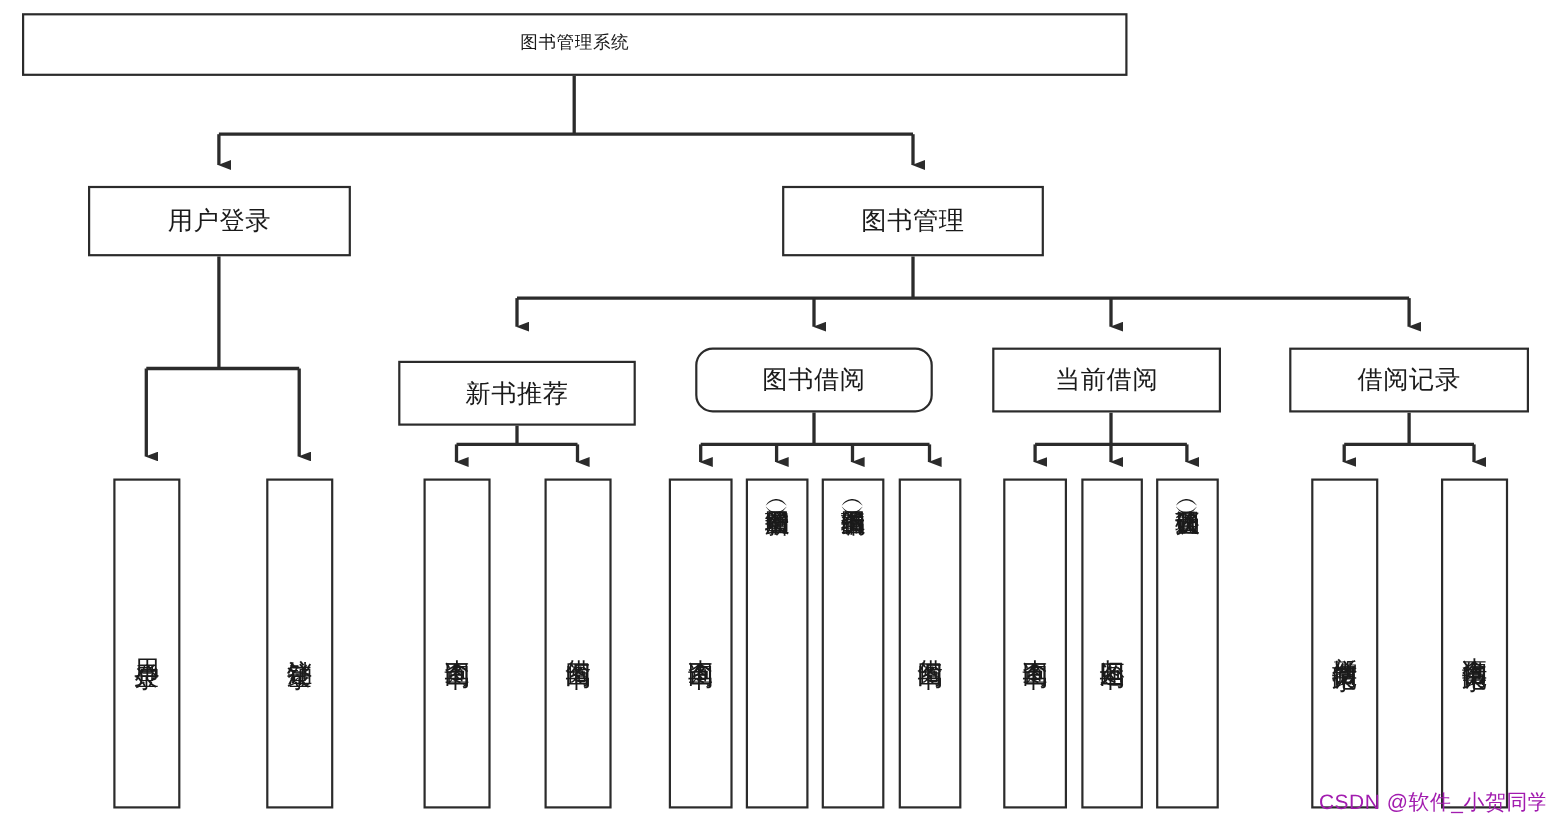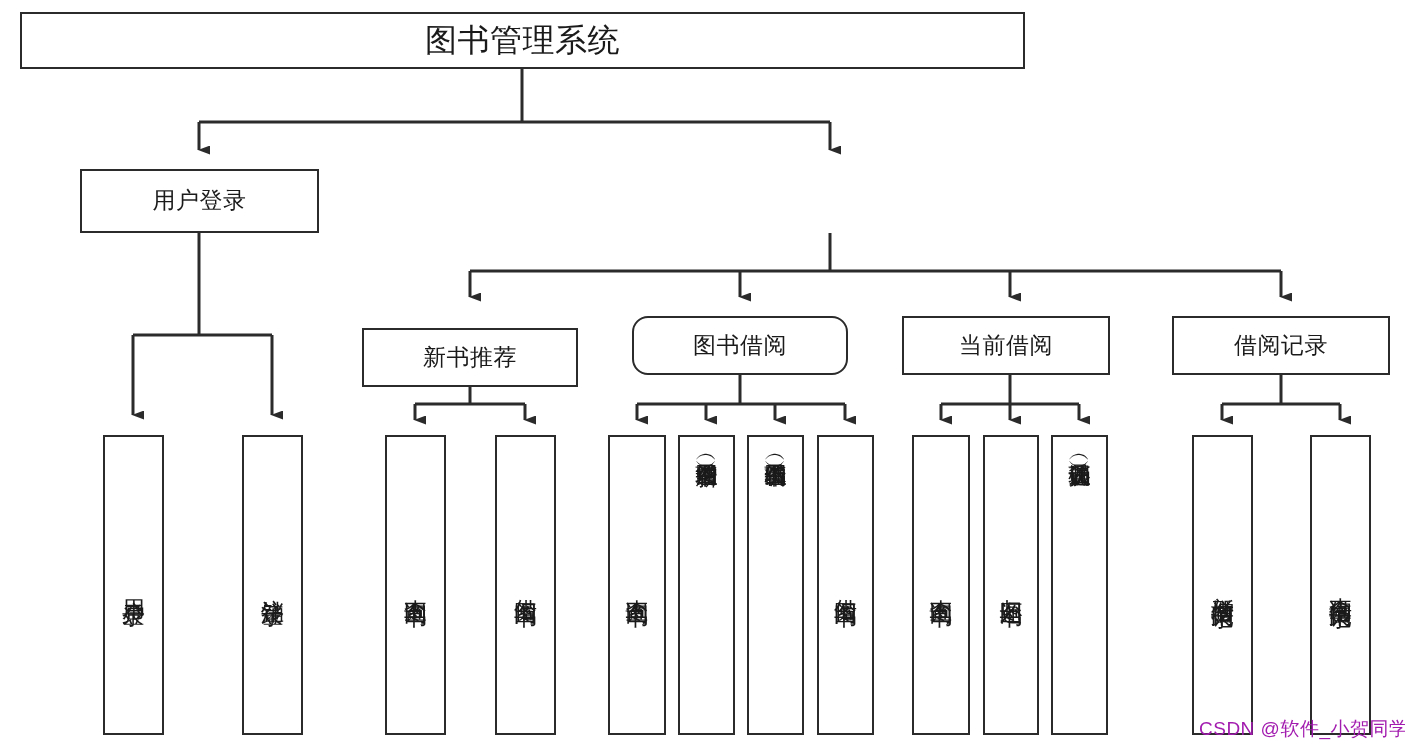--- a/index.html
+++ b/index.html
@@ -42,21 +42,21 @@
     line-height: 1.18;
     letter-spacing: 0.5px;
     white-space: nowrap;
   }
   
   .node.horiz .node-label {
     font-size: 23px;
     text-align: center;
   }
   .node.root .node-label {
-    font-size: 32px;
+    font-size: 16px;
   }
   
   .node.vert {
     align-items: flex-start;
     justify-content: center;
     padding-top: 10px;
   }
   .node.vert .node-label {
     writing-mode: vertical-rl;
     text-orientation: upright;
@@ -138,20 +138,23 @@
     </g>
   </svg>
 
   <div class="node horiz root" style="left:20px; top:12px; width:1005px; height:57px;">
     <span class="node-label">图书管理系统</span>
   </div>
 
   <div class="node horiz" style="left:80px; top:169px; width:239px; height:64px;">
     <span class="node-label">用户登录</span>
   </div>
+  <div class="node horiz" style="left:711px; top:169px; width:238px; height:64px;">
+    <span class="node-label">图书管理</span>
+  </div>
 
   <div class="node horiz" style="left:362px; top:316px; width:216px; height:59px;margin-top:12px;">
     <span class="node-label">新书推荐</span>
   </div>
   <div class="node horiz" style="left:632px; top:316px; width:216px; height:59px;border-radius:16px;">
     <span class="node-label">图书借阅</span>
   </div>
   <div class="node horiz" style="left:902px; top:316px; width:208px; height:59px;">
     <span class="node-label">当前借阅</span>
   </div>

